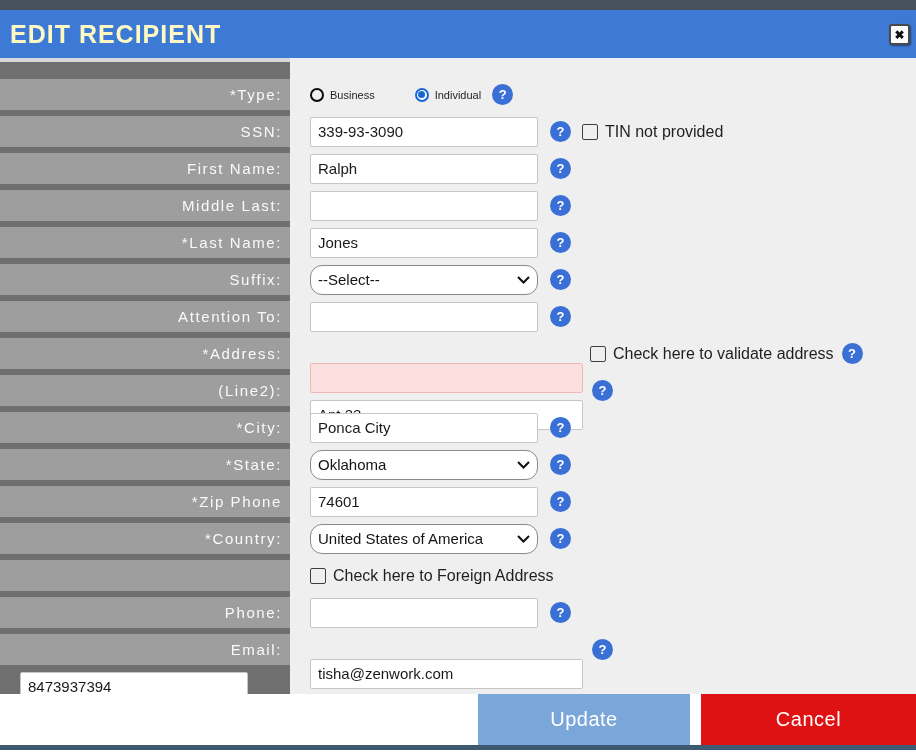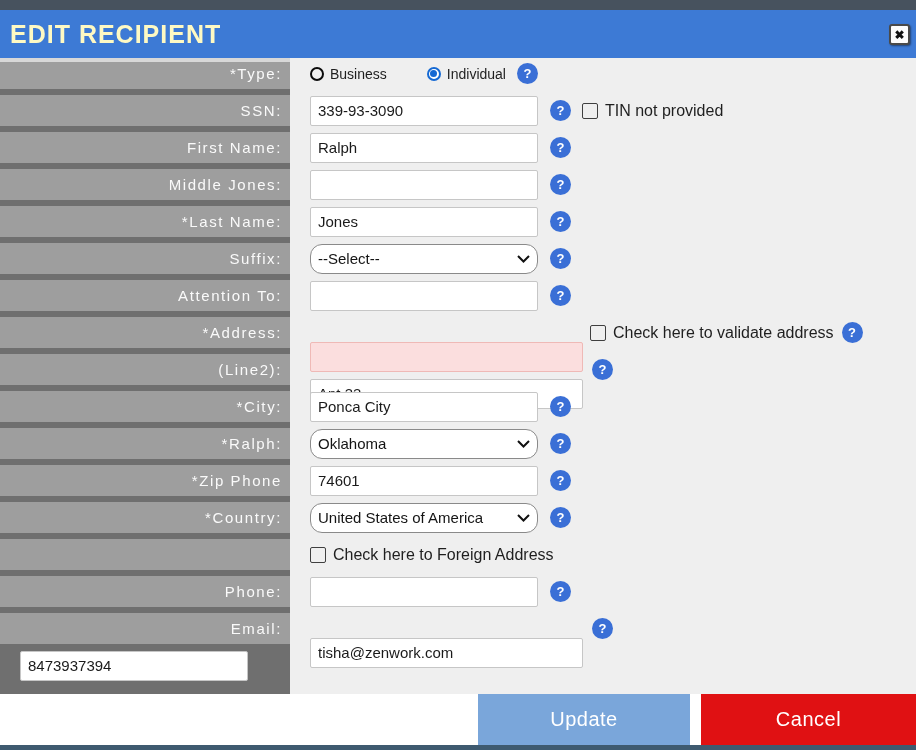--- a/index.html
+++ b/index.html
@@ -6,21 +6,21 @@
   body{font-family:"Liberation Sans",sans-serif;background:#fff;}
   .page{position:relative;width:916px;height:752px;background:#fff;overflow:hidden;}
 
   .top-strip{height:10px;background:#47525E;}
   .header{height:48px;background:#3D7AD5;position:relative;display:flex;align-items:center;}
   .title{color:#fef9c3;font-size:25px;font-weight:600;letter-spacing:1px;padding-left:10px;}
   .close-btn{position:absolute;right:6px;top:14px;width:21px;height:21px;background:#fdfdfd;
     border:2px solid #4a4a4a;border-radius:3px;box-shadow:1px 1px 2px rgba(0,0,0,.45);
     display:flex;align-items:center;justify-content:center;font-size:12px;font-weight:bold;color:#111;cursor:pointer;box-sizing:border-box;}
 
-  .form-body{height:636px;box-sizing:border-box;padding-top:0;position:relative;
+  .form-body{height:636px;box-sizing:border-box;padding-top:21px;position:relative;
     background:linear-gradient(90deg,#6F6F6F 0,#6F6F6F 290px,#EFEFEF 290px,#EFEFEF 100%);}
   .top-gap{position:absolute;top:0;left:0;width:290px;height:4px;background:#D8D8D8;}
 
   .row{display:flex;height:31px;margin-bottom:6px;}
   .label-cell{width:290px;flex-shrink:0;background:#9E9E9E;color:#FAFAFA;font-size:15px;
     letter-spacing:1.6px;text-align:right;line-height:31px;padding-right:8px;box-sizing:border-box;
     white-space:nowrap;overflow:hidden;}
   .field-cell{flex:1;display:flex;align-items:center;padding-left:20px;}
 
   .tb{height:30px;width:228px;border:1px solid #C6C6C6;border-radius:2px;background:#FFF;
@@ -40,21 +40,21 @@
   .help.tight{margin-left:9px;}
 
   .chk{width:14px;height:14px;border:1.5px solid #3F3F3F;border-radius:2px;background:transparent;
     flex-shrink:0;cursor:pointer;box-sizing:content-box;}
   .chk-label{font-size:16px;color:#1F1F1F;margin-left:7px;white-space:nowrap;}
 
   .radio{width:14px;height:14px;border-radius:50%;flex-shrink:0;cursor:pointer;box-sizing:border-box;}
   .radio.off{border:2.5px solid #0B0B0B;background:transparent;}
   .radio.on{border:2px solid #1569D3;display:flex;align-items:center;justify-content:center;background:#fff;}
   .radio .dot{width:7px;height:7px;border-radius:50%;background:#1569D3;}
-  .radio-label{font-size:14px;color:#1F1F1F;margin-left:6px;white-space:nowrap;}
+  .radio-label{font-size:11px;color:#1F1F1F;margin-left:6px;white-space:nowrap;}
 
   .footer{height:51px;background:#FFF;position:relative;}
   .btn{position:absolute;top:0;height:51px;border:none;color:#FFF;font-size:20px;
     font-family:inherit;cursor:pointer;letter-spacing:.5px;}
   .btn.update{left:478px;width:212px;background:#7AA6DA;}
   .btn.cancel{left:701px;width:215px;background:#E01113;}
   .bottom-strip{height:5px;background:#3E5A70;}
 
   .ml40{margin-left:40px;} .ml11{margin-left:11px;} .ml7{margin-left:7px;} .ml8{margin-left:8px;}
 </style>
@@ -106,21 +106,21 @@
       <div class="label-cell">First Name:</div>
       <div class="field-cell">
         <input class="tb" value="Ralph" style="">
         <span class="help">
             <span>?</span>
           </span>
       </div>
     </div>
 
     <div class="row">
-      <div class="label-cell">Middle Jones:</div>
+      <div class="label-cell">Middle Last:</div>
       <div class="field-cell">
         <input class="tb" value="" style="">
         <span class="help">
             <span>?</span>
           </span>
       </div>
     </div>
 
     <div class="row">
       <div class="label-cell">*Last Name:</div>
@@ -187,21 +187,21 @@
       <div class="label-cell">*City:</div>
       <div class="field-cell">
         <input class="tb" value="Ponca City" style="">
         <span class="help">
             <span>?</span>
           </span>
       </div>
     </div>
 
     <div class="row">
-      <div class="label-cell">*Ralph:</div>
+      <div class="label-cell">*State:</div>
       <div class="field-cell">
         <span class="select-wrap">
           <select class="tb-select">
             <option>Oklahoma</option>
           </select>
           <span class="chev">
             <svg width="13" height="8" viewBox="0 0 13 8">
                 <path d="M1 1l5.5 5.5L12 1" stroke="#111" stroke-width="2" fill="none"></path>
               </svg>
           </span>

